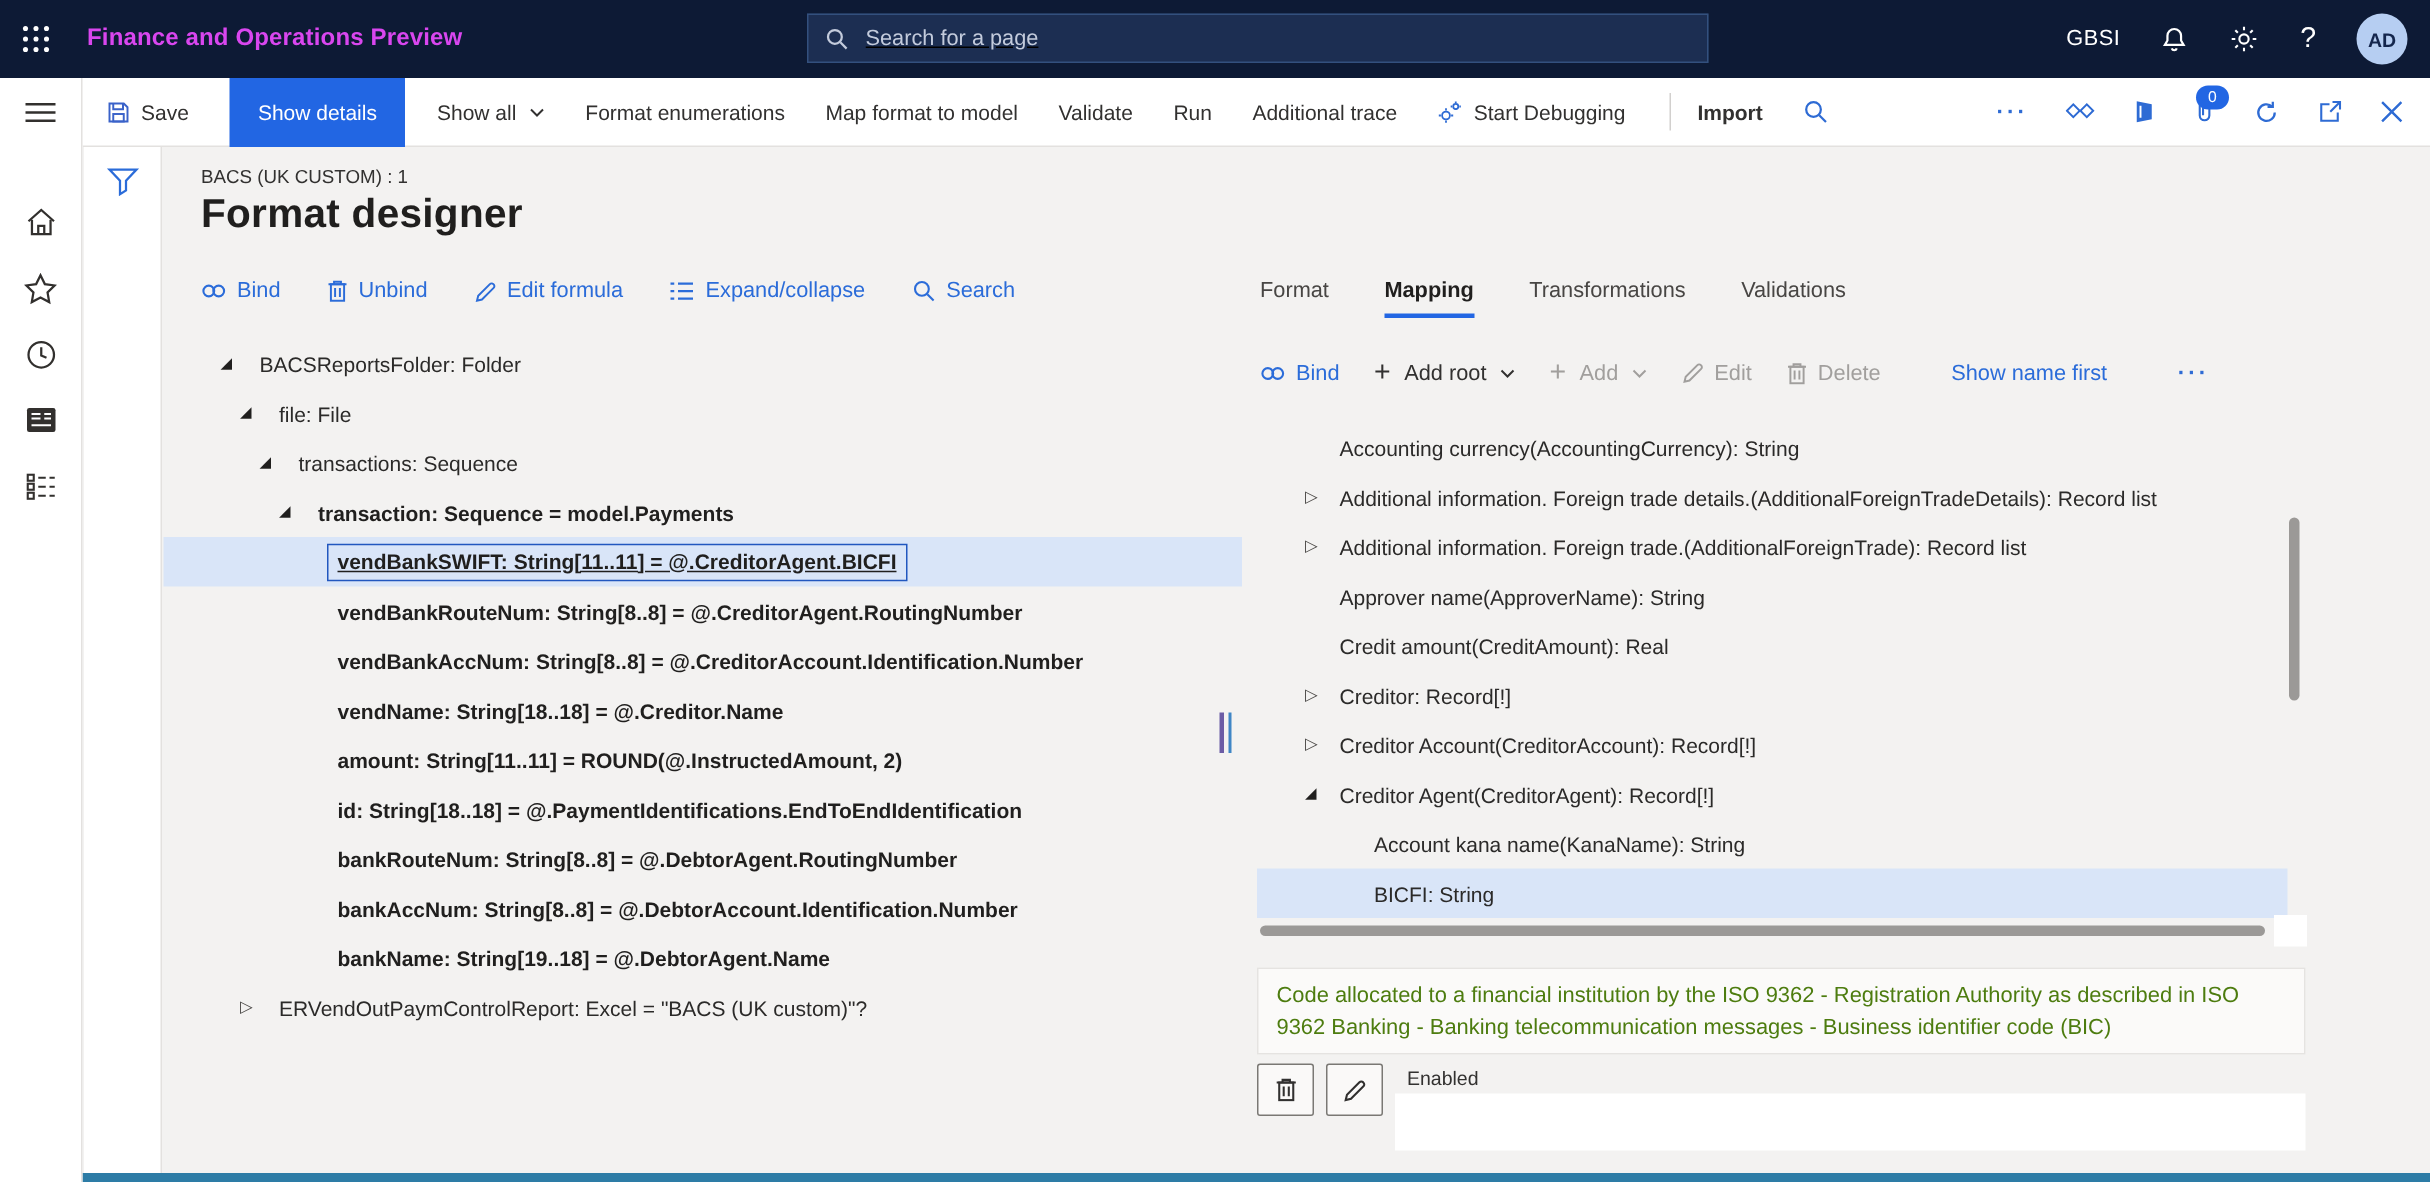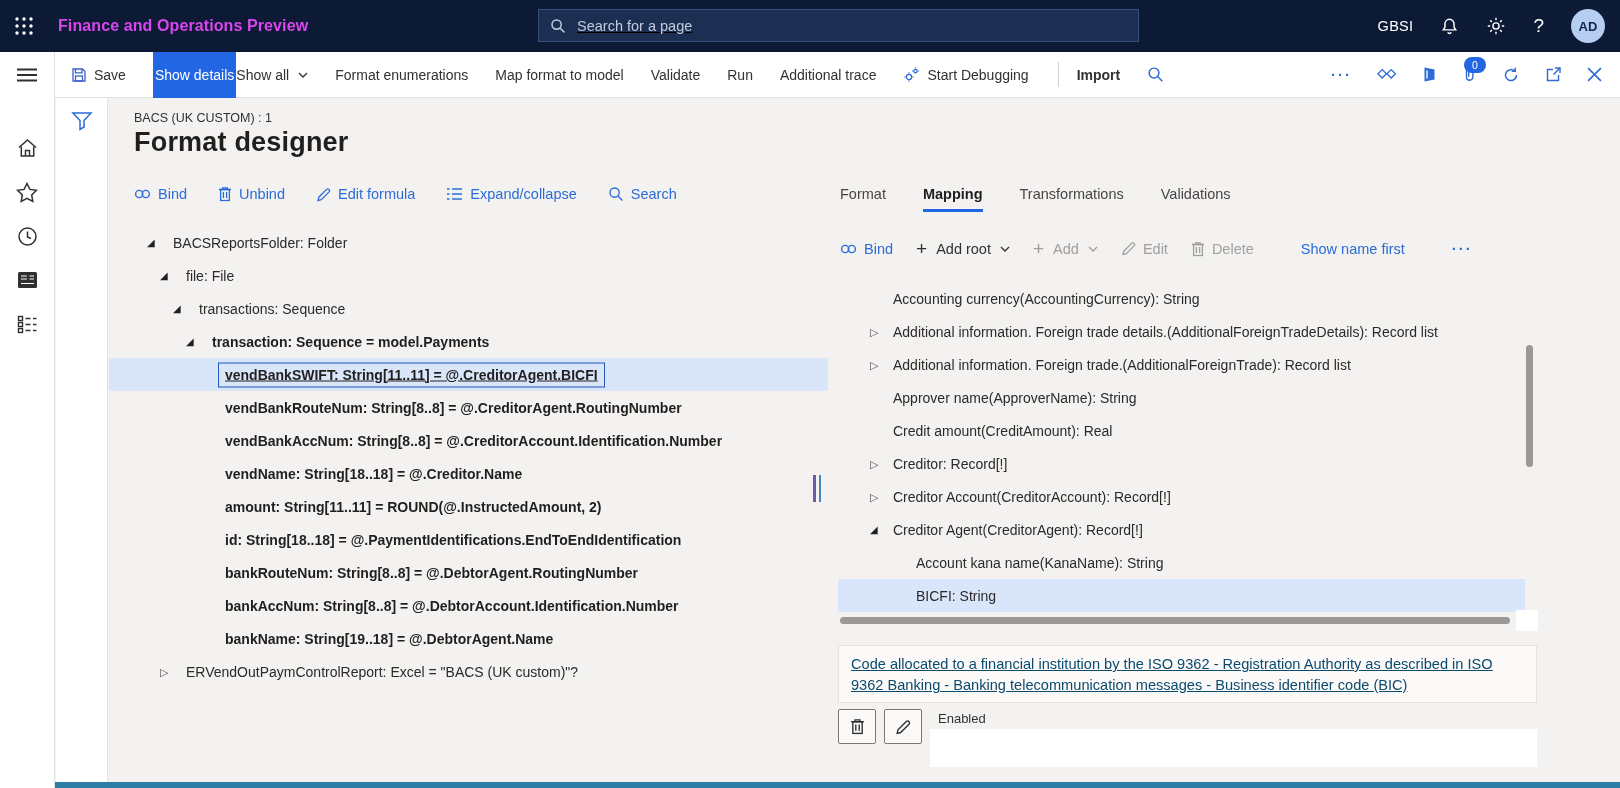--- a/index.html
+++ b/index.html
@@ -18,21 +18,21 @@
   .top-search input::placeholder{color:#c3cbdc;opacity:1;}
   .top-right{position:absolute;right:15px;top:0;height:52px;display:flex;align-items:center;gap:27px;}
   .company{color:#fff;font-size:14.5px;letter-spacing:.3px;cursor:pointer;}
   .tb-ic{cursor:pointer;display:flex;align-items:center;justify-content:center;}
   .help-q{color:#fff;font-size:19px;cursor:pointer;}
   .avatar{width:34px;height:34px;border-radius:50%;background:#b6cef2;color:#14264d;font-size:13px;font-weight:700;display:flex;align-items:center;justify-content:center;cursor:pointer;}
   
   .actionbar{position:absolute;left:55px;top:52px;right:0;height:46px;background:#fff;border-bottom:1px solid #e3e1df;display:flex;align-items:center;font-size:14px;color:#323130;box-sizing:border-box;white-space:nowrap;z-index:4;}
   .ab-item{display:flex;align-items:center;gap:7px;margin-right:27px;cursor:pointer;}
   .ab-save{margin-left:16px;}
-  .btn-show-details{height:46px;background:#2266e3;color:#fff;display:flex;align-items:center;padding:0 2px;cursor:pointer;}
+  .btn-show-details{height:46px;background:#2266e3;color:#fff;display:flex;align-items:center;padding:0 19px;margin-right:21px;cursor:pointer;}
   .chev{margin-left:2px;}
   .ab-divider{width:1px;height:25px;background:#d2d0ce;margin:0 18px 0 2px;}
   .ab-import{font-weight:700;}
   .icon-cluster{margin-left:auto;display:flex;align-items:center;gap:25px;padding-right:18px;}
   .ic{cursor:pointer;position:relative;display:flex;align-items:center;justify-content:center;}
   .dots3{color:#2e6bd4;font-size:15px;letter-spacing:2px;font-weight:700;cursor:pointer;}
   .badge{position:absolute;top:-9px;right:-9px;min-width:16px;height:16px;border-radius:8px;background:#2266e3;color:#fff;font-size:10.5px;display:flex;align-items:center;justify-content:center;padding:0 3px;}
   
   .sidebar{position:absolute;left:0;top:52px;width:55px;bottom:0;background:#fff;border-right:1px solid #e3e1df;display:flex;flex-direction:column;align-items:center;box-sizing:border-box;z-index:6;}
   .sb-item{height:44px;display:flex;align-items:center;justify-content:center;cursor:pointer;width:100%;}
@@ -73,21 +73,21 @@
   .mt-blue{color:#2b6cd9;}
   .mt-dark{color:#323130;}
   .mt-dis{color:#a19f9d;cursor:default;}
   .mt-space{margin-left:24px;}
   .plus{font-size:19px;font-weight:400;line-height:1;margin-right:2px;}
   
   .v-scroll{position:absolute;left:1417px;top:247px;width:7px;height:122px;background:#9b9997;border-radius:3.5px;cursor:pointer;}
   .h-scroll{position:absolute;left:731px;top:519px;width:670px;height:7px;background:#9b9997;border-radius:3.5px;cursor:pointer;}
   .scroll-corner{position:absolute;left:1407px;top:512px;width:22px;height:21px;background:#fff;}
   
-  .descbox{position:absolute;left:729px;top:547px;width:699px;height:58px;background:#fbfaf9;border:1px solid #e5e3e1;box-sizing:border-box;padding:8px 12px;font-size:14.6px;line-height:21px;color:#0c4a6e;text-decoration:underline;}
+  .descbox{position:absolute;left:729px;top:547px;width:699px;height:58px;background:#fbfaf9;border:1px solid #e5e3e1;box-sizing:border-box;padding:8px 12px;font-size:14.6px;line-height:21px;color:#4d7c0f;}
   .sq-btn{position:absolute;top:611px;width:38px;height:35px;background:#faf9f8;border:1px solid #7a7874;border-radius:2px;display:flex;align-items:center;justify-content:center;cursor:pointer;box-sizing:border-box;}
   .btn-del{left:729px;}
   .btn-edit{left:775px;}
   .enabled-label{position:absolute;left:829px;top:613px;font-size:13px;color:#323130;}
   .enabled-field{position:absolute;left:821px;top:631px;width:607px;height:38px;background:#fff;}
   .bottom-edge{position:absolute;left:0;right:0;bottom:0;height:6px;background:#2d7ca6;}
 </style>
 </head>
 <body>
 

